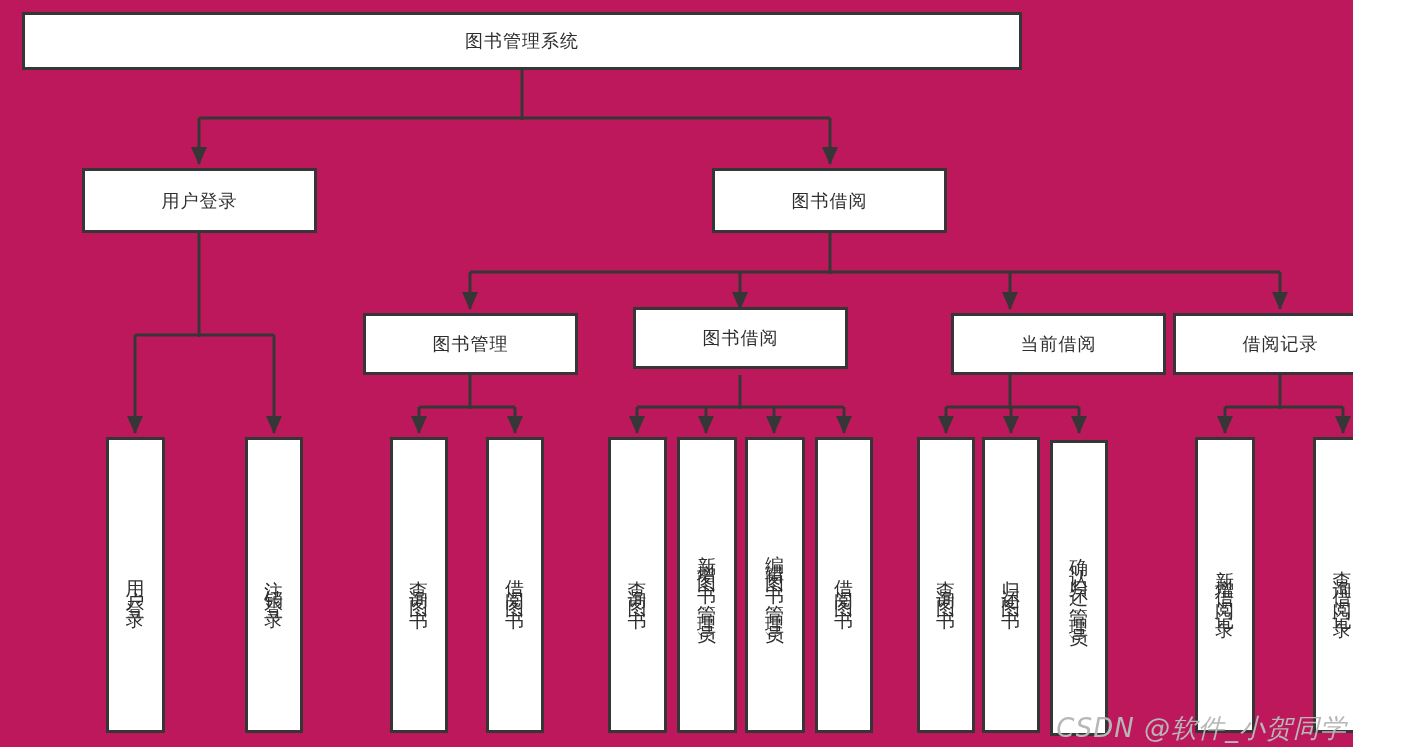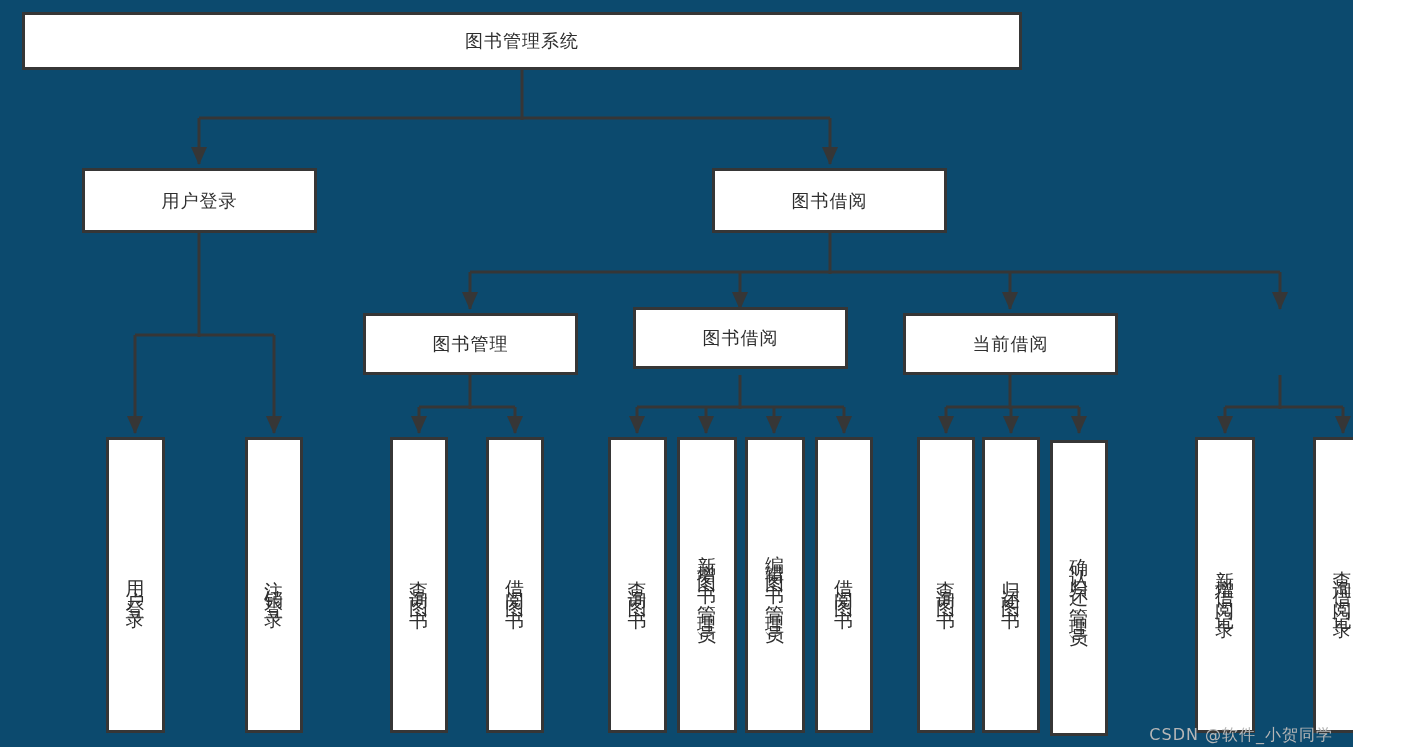--- a/index.html
+++ b/index.html
@@ -1,19 +1,19 @@
 <!DOCTYPE html>
 <html><head>
 <meta charset="utf-8">
 <style>
   html,body{margin:0;padding:0;background:#ffffff;}
   #canvas{
     position:relative;
     width:1353px;height:747px;
-    background:#0c4a6e;
+    background:#be185d;
     font-family:"DejaVu Sans","Liberation Sans",sans-serif;
     overflow:hidden;
   }
   #wires{position:absolute;left:0;top:0;width:1405px;height:747px;}
   .box{
     position:absolute;
     box-sizing:border-box;
     background:#ffffff;
     border:3px solid #363636;
     display:flex;align-items:center;justify-content:center;
@@ -23,25 +23,26 @@
   .leaf .vt{
     writing-mode:vertical-rl;
     text-orientation:mixed;
     font-size:19px;
     letter-spacing:10px;
     line-height:1;
     color:#2e2e2e;
   }
   .watermark{
     position:absolute;
-    right:20px;bottom:1px;
-    font-size:16px;
+    right:6px;bottom:1px;
+    font-size:26px;
     color:#b7b7b7;
     letter-spacing:1px;
     white-space:nowrap;
+    font-style:italic;
   }
 </style>
 </head>
 <body>
 
 <div id="canvas">
 
   <svg id="wires" viewBox="0 0 1405 747" xmlns="http://www.w3.org/2000/svg">
     <defs>
       <marker id="arrow" markerWidth="20" markerHeight="16" refX="17" refY="8" markerUnits="userSpaceOnUse" orient="auto">
@@ -102,22 +103,25 @@
   <div class="box" style="left:712px;top:168px;width:235px;height:65px">
     <span class="hlabel">图书借阅</span>
   </div>
 
   <div class="box" style="left:363px;top:313px;width:215px;height:62px">
     <span class="hlabel">图书管理</span>
   </div>
   <div class="box" style="left:633px;top:307px;width:215px;height:62px">
     <span class="hlabel">图书借阅</span>
   </div>
-  <div class="box" style="left:903px;top:313px;width:215px;height:62px">
+  <div class="box" style="left:951px;top:313px;width:215px;height:62px">
     <span class="hlabel">当前借阅</span>
+  </div>
+  <div class="box" style="left:1173px;top:313px;width:215px;height:62px">
+    <span class="hlabel">借阅记录</span>
   </div>
 
   <div class="box leaf" style="left:106px;top:437px;width:59px;height:296px">
     <span class="vt">用户登录</span>
   </div>
   <div class="box leaf" style="left:245px;top:437px;width:58px;height:296px">
     <span class="vt">注销登录</span>
   </div>
 
   <div class="box leaf" style="left:390px;top:437px;width:58px;height:296px">

